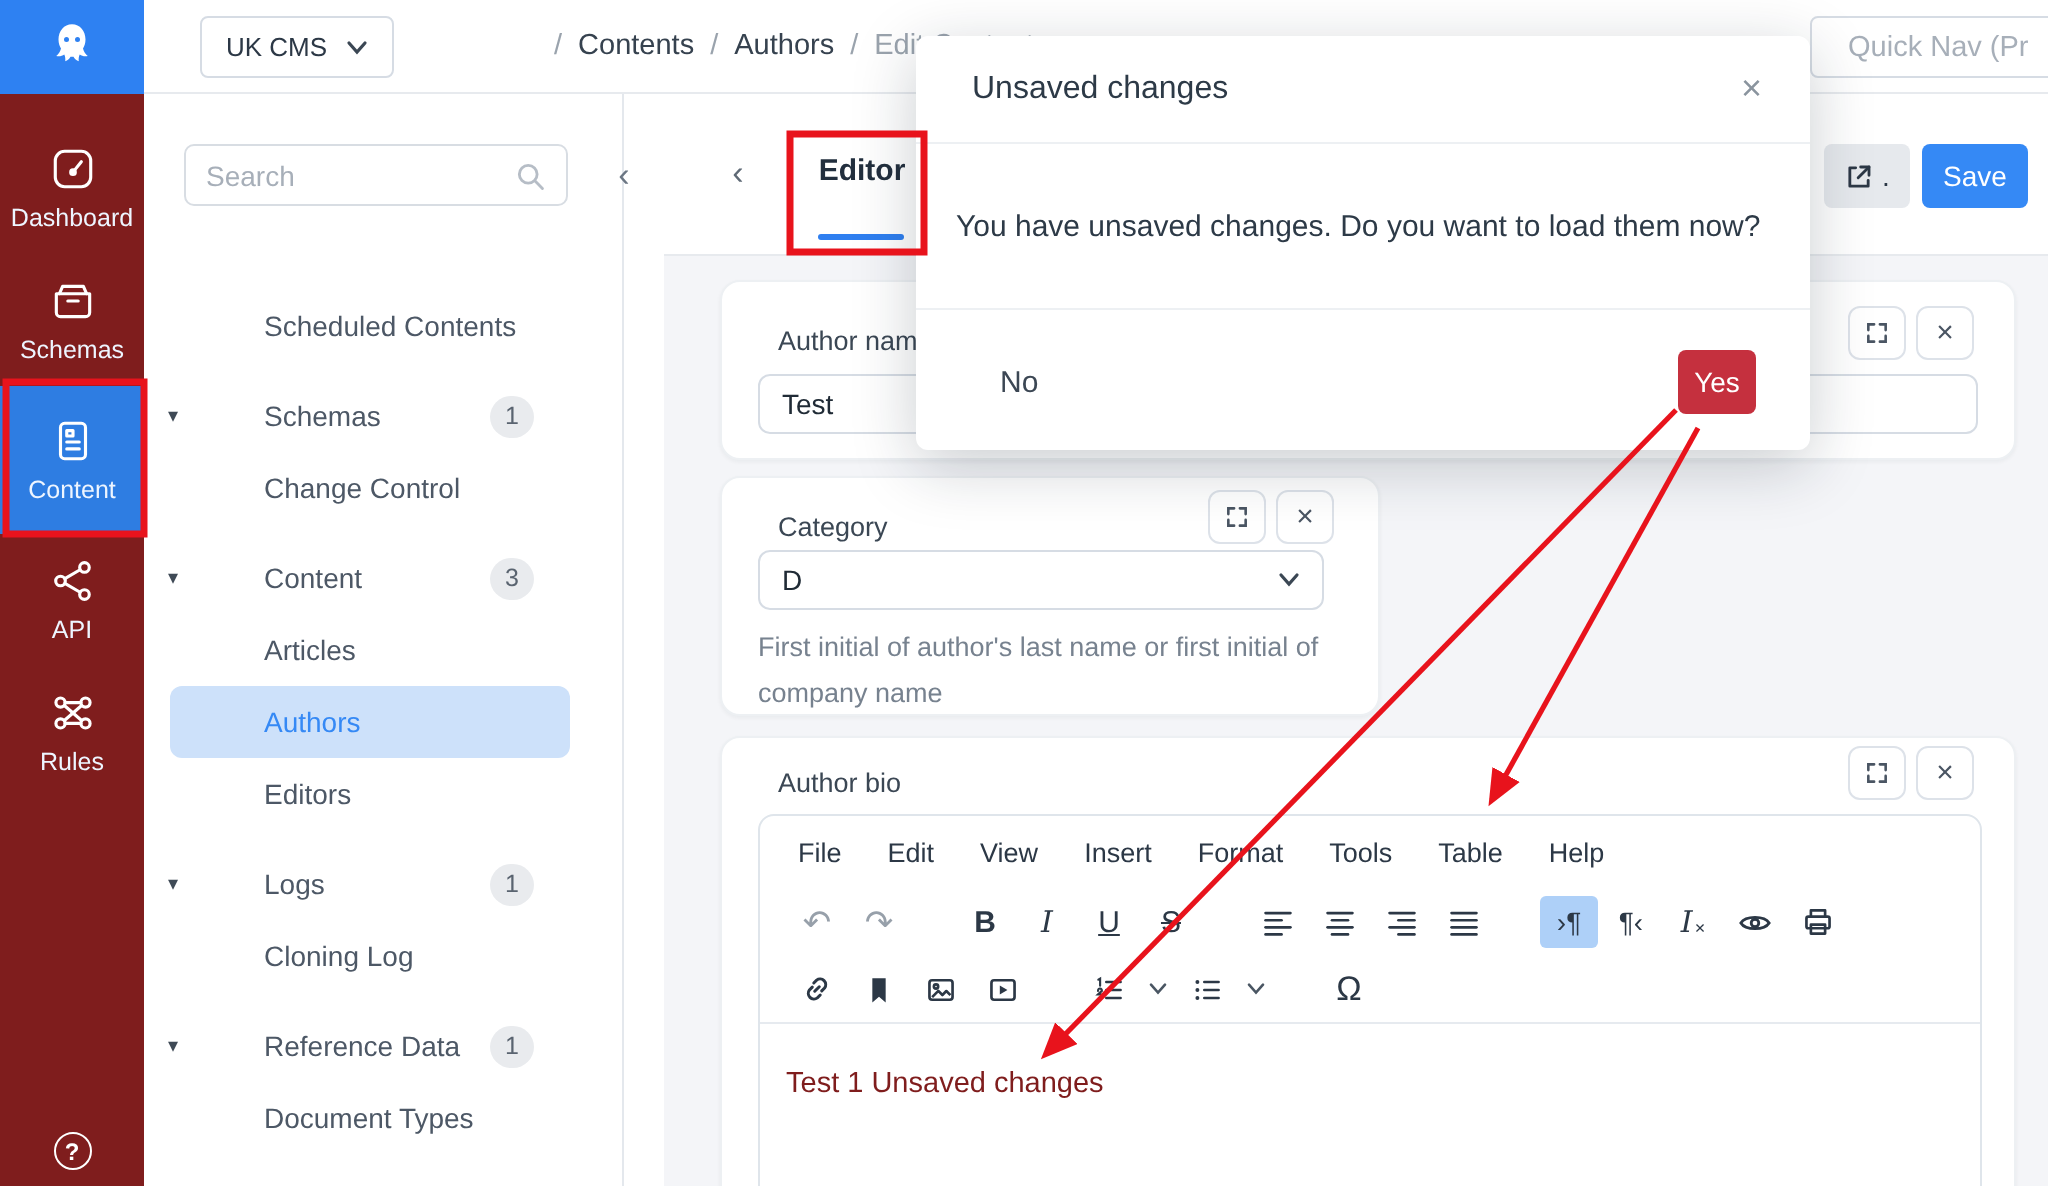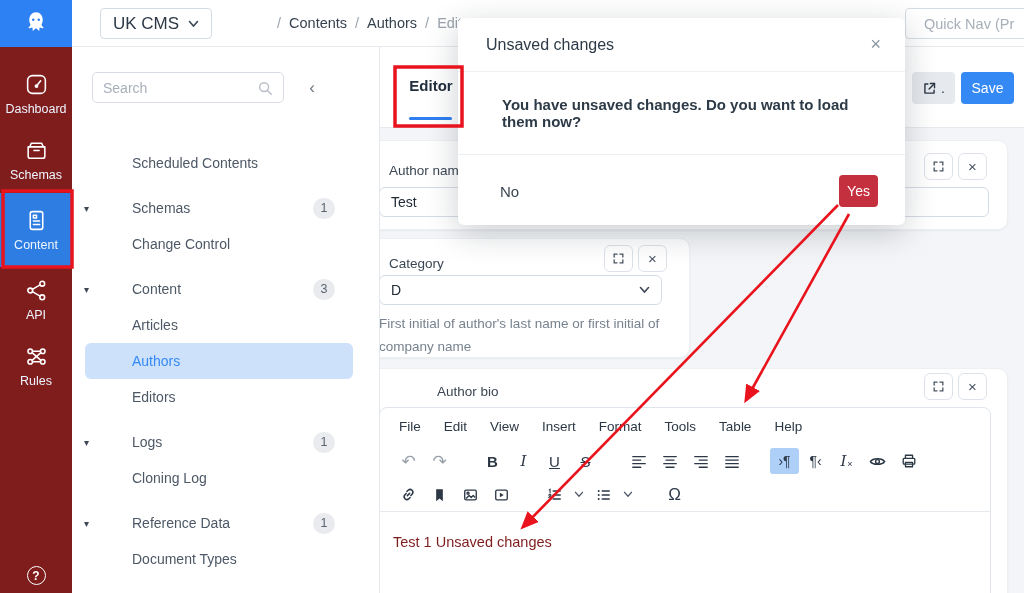--- a/index.html
+++ b/index.html
@@ -12,30 +12,30 @@
   .app-nav { position:absolute; left:0; top:0; bottom:0; width:72px; background:#7f1d1d; z-index:5; display:flex; flex-direction:column; }
   .logo { height:47px; background:#2e81f2; display:flex; align-items:center; justify-content:center; cursor:pointer; }
   .nav-items { display:flex; flex-direction:column; padding-top:14px; }
   .nav-item { height:66px; display:flex; flex-direction:column; align-items:center; justify-content:center; gap:5px; color:#eef5ff; font-size:12.5px; cursor:pointer; }
   .nav-item.selected { background:#2e7de2; height:74px; }
   .nav-item svg { display:block; }
   .nav-help { margin-top:auto; padding:10px 0 8px 0; display:flex; justify-content:center; }
   .help-circle { width:19px; height:19px; border:1.6px solid #fff; border-radius:50%; color:#fff; font-size:12px; display:flex; align-items:center; justify-content:center; font-weight:bold; }
   
   .topbar { position:absolute; left:72px; right:0; top:0; height:47px; background:#fff; border-bottom:1px solid #e7eaee; z-index:4; }
-  .project-select { position:absolute; left:28px; top:8px; height:31px; padding:0 12px; border:1px solid #d6dce4; border-radius:4px; display:flex; align-items:center; gap:9px; font-size:17px; color:#2c3846; cursor:pointer; background:#fff; }
+  .project-select { position:absolute; left:28px; top:8px; height:31px; padding:0 12px; border:1px solid #d6dce4; border-radius:4px; display:flex; align-items:center; gap:9px; font-size:13px; color:#2c3846; cursor:pointer; background:#fff; }
   .breadcrumb { position:absolute; left:205px; top:0; height:46px; display:flex; align-items:center; gap:8px; font-size:14.5px; }
   .breadcrumb .sep { color:#9aa3ad; }
   .breadcrumb .crumb { color:#36424f; cursor:pointer; }
   .breadcrumb .crumb.current { color:#9aa3ad; cursor:default; }
   .quicknav { position:absolute; left:833px; top:8px; width:185px; height:31px; border:1px solid #d6dce4; border-radius:4px; background:#fff; display:flex; align-items:center; padding:0 10px; gap:8px; }
   .quicknav input { border:none; outline:none; flex:1; font-size:14.5px; color:#36424f; font-family:inherit; }
   .quicknav input::placeholder { color:#a7afb9; }
   
-  .sidebar { position:absolute; left:72px; top:47px; bottom:0; width:308px; background:#fff; border-right:1px solid #e4e8ed; z-index:3; }
+  .sidebar { position:absolute; left:72px; top:47px; bottom:0; width:240px; background:#fff; border-right:1px solid #e4e8ed; z-index:3; }
   .search-box { position:absolute; left:20px; top:25px; width:192px; height:31px; border:1px solid #d8dde3; border-radius:5px; display:flex; align-items:center; padding:0 10px; gap:8px; }
   .search-box input { border:none; outline:none; flex:1; font-size:14px; color:#36424f; font-family:inherit; min-width:0; }
   .search-box input::placeholder { color:#a7afb9; }
   .collapse-left { position:absolute; left:228px; top:29px; width:24px; height:24px; display:flex; align-items:center; justify-content:center; color:#6b7683; font-size:17px; cursor:pointer; }
   .tree { position:absolute; left:0; right:0; top:98px; }
   .trow { position:relative; height:36px; display:flex; align-items:center; font-size:14px; color:#4d5866; cursor:pointer;padding-left:32px; }
   .trow .caret { position:absolute; left:12px; font-size:10px; color:#3f4a56; }
   .trow .tlabel { margin-left:28px; }
   .trow.group { margin-top:9px; }
   .trow .badge { position:absolute; right:44px; min-width:22px; height:21px; border-radius:11px; background:#e9ebee; color:#5a6470; font-size:12.5px; display:flex; align-items:center; justify-content:center; padding:0 6px; }
@@ -80,21 +80,21 @@
   .tbtn .dir { font-size:14px; letter-spacing:0; }
   .tbtn .sub { font-size:9px; margin-top:6px; margin-left:1px; }
   .tbtn.omega { font-size:17px; }
   .toolbar2 { border-bottom:1px solid #e6eaef; }
   .edit-area { padding:22px 13px; font-size:14.5px; color:#7f1d1d; min-height:80px; cursor:text; }
   
   .modal { position:absolute; left:458px; top:18px; width:447px; height:207px; background:#fff; border-radius:6px; box-shadow:0 8px 32px rgba(20,30,45,.22); z-index:40; }
   .modal-header { height:54px; display:flex; align-items:center; padding:0 24px 0 28px; border-bottom:1px solid #edf0f3; }
   .modal-title { font-size:16px; color:#2d3a47; }
   .modal-close { margin-left:auto; color:#8a949e; font-size:18px; cursor:pointer; }
-  .modal-body { height:83px; display:flex; align-items:center; padding:0 44px; font-size:15px; color:#2d3a47; border-bottom:1px solid #edf0f3;font-weight:bold; }
+  .modal-body { height:83px; display:flex; align-items:center; padding:0 20px; font-size:15px; color:#2d3a47; border-bottom:1px solid #edf0f3; }
   .modal-footer { height:72px; display:flex; align-items:center; padding:0 27px 0 42px; }
   .btn-no { background:none; border:none; font-size:15px; color:#3c4754; cursor:pointer; font-family:inherit; padding:0; }
   .btn-yes { margin-left:auto; width:39px; height:32px; background:#c5303e; color:#fff; border:none; border-radius:4px; font-size:14px; cursor:pointer; font-family:inherit; }
   
   .overlay { position:absolute; left:0; top:0; width:1024px; height:593px; z-index:60; pointer-events:none; }
 </style>
 </head>
 <body>
 
 <nav class="app-nav">
@@ -304,21 +304,21 @@
         <button class="pbtn">
           <svg width="13" height="13" viewBox="0 0 18 18" fill="none" stroke="#4a5563" stroke-width="1.8" stroke-linecap="round">
             <path d="M3 7V3h4"></path>
               <path d="M11 3h4v4"></path>
               <path d="M15 11v4h-4"></path>
               <path d="M7 15H3v-4"></path>
           </svg>
         </button>
         <button class="pbtn">×</button>
       </div>
-      <div class="field-label" style="position:absolute; left:28px; top:15px;margin-left:48px;">Author bio</div>
+      <div class="field-label" style="position:absolute; left:28px; top:15px;">Author bio</div>
 
       <div class="editor-box">
         <div class="menubar">
           <span>File</span>
           <span>Edit</span>
           <span>View</span>
           <span>Insert</span>
           <span>Format</span>
           <span>Tools</span>
           <span>Table</span>

